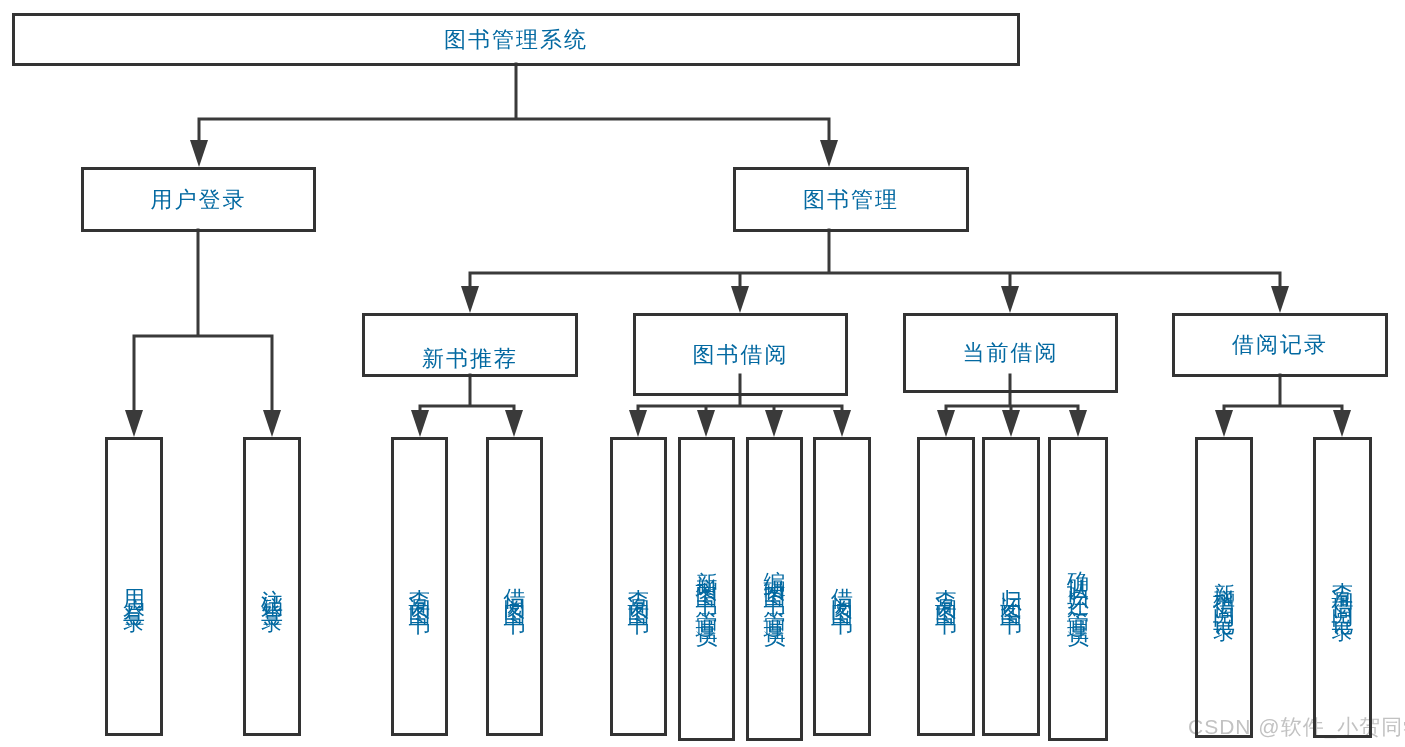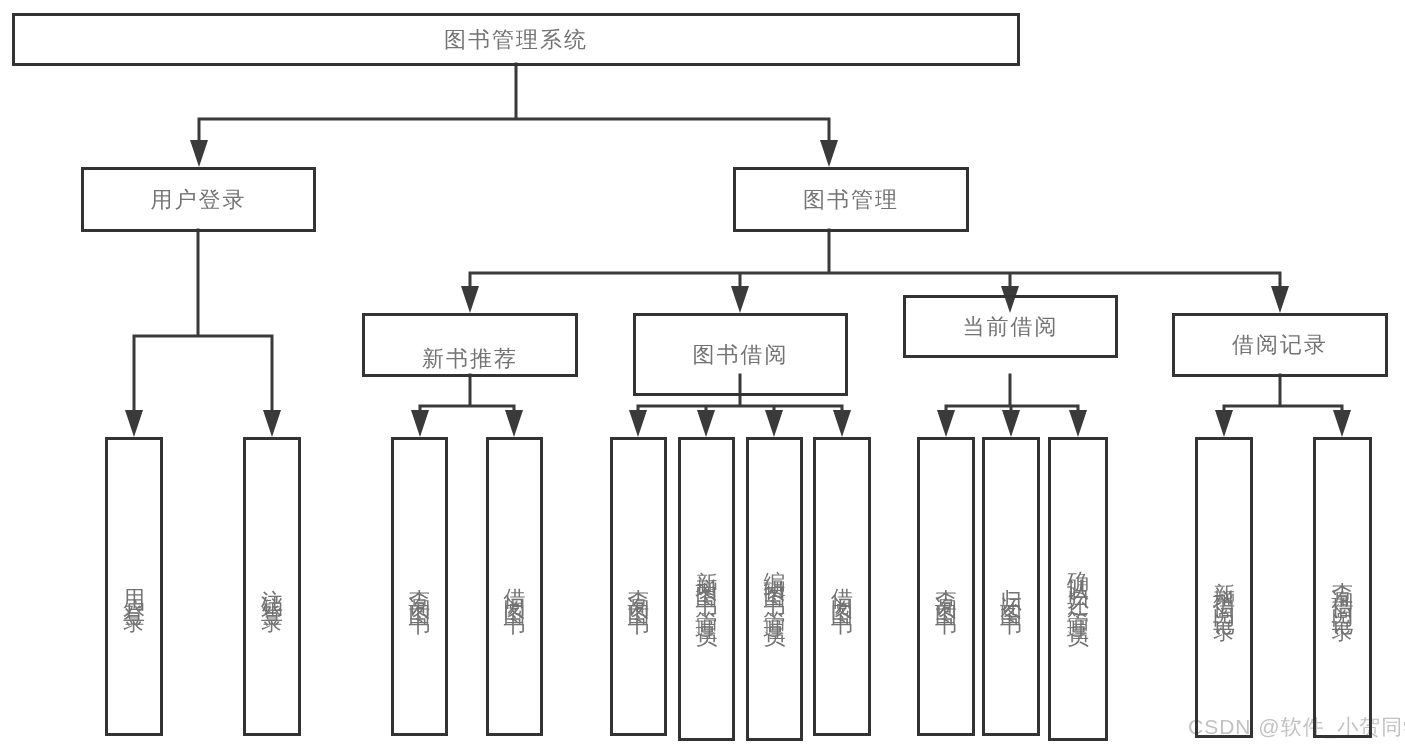--- a/index.html
+++ b/index.html
@@ -15,21 +15,21 @@
     position:absolute; left:1188px; top:713px;
     font-size:21px; color:#c2c2c2; letter-spacing:1px;
     white-space:nowrap; z-index:2;
   }
   .node {
     position:absolute;
     border:3px solid #333333;
     background:transparent;
     box-sizing:border-box;
     display:flex; align-items:center; justify-content:center;
-    color:#737373;
+    color:#0369a1;
     z-index:3;
   }
   .node .lbl {
     font-size:22px;
     letter-spacing:2px;
     white-space:nowrap;
   }
   .node .lbl.v {
     writing-mode:vertical-rl;
     letter-spacing:8px;
@@ -96,21 +96,21 @@
   <div class="node" style="left:733px; top:167px; width:236px; height:65px;">
     <span class="lbl">图书管理</span>
   </div>
 
   <div class="node" style="left:362px; top:313px; width:216px; height:64px;align-items:flex-end;">
     <span class="lbl">新书推荐</span>
   </div>
   <div class="node" style="left:633px; top:313px; width:215px; height:83px;">
     <span class="lbl">图书借阅</span>
   </div>
-  <div class="node" style="left:903px; top:295px; width:215px; height:63px;">
+  <div class="node" style="left:903px; top:313px; width:215px; height:80px;">
     <span class="lbl">当前借阅</span>
   </div>
   <div class="node" style="left:1172px; top:313px; width:216px; height:64px;">
     <span class="lbl">借阅记录</span>
   </div>
 
   <div class="node" style="left:105px; top:437px; width:58px; height:299px;">
     <span class="lbl v">用户登录</span>
   </div>
   <div class="node" style="left:243px; top:437px; width:58px; height:299px;">

